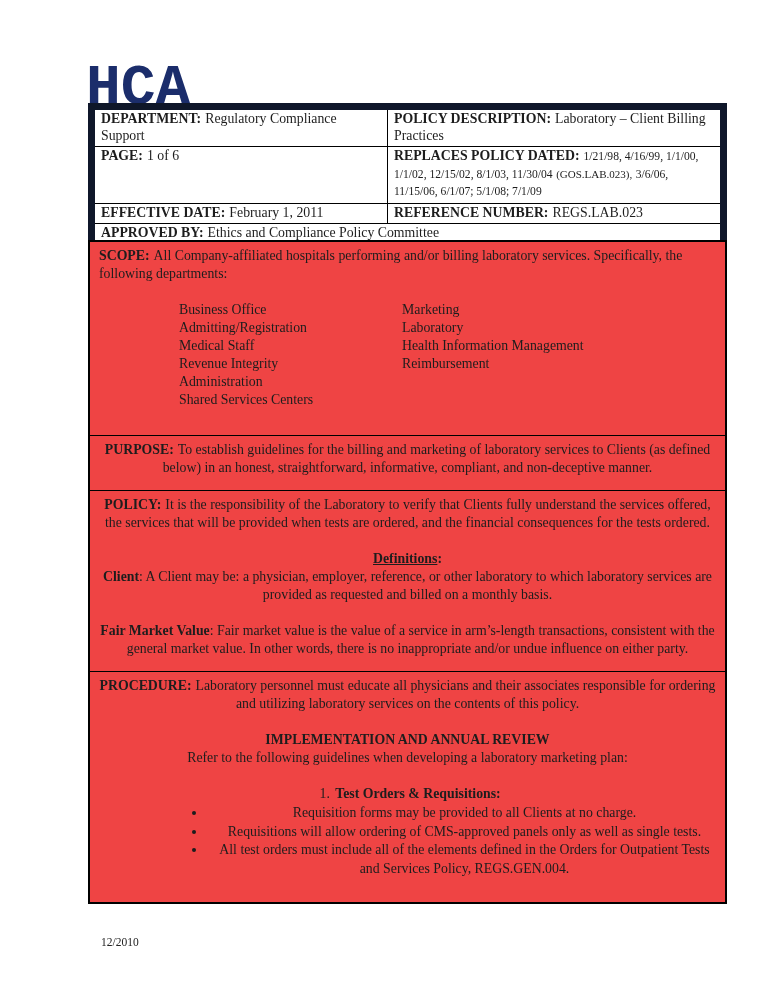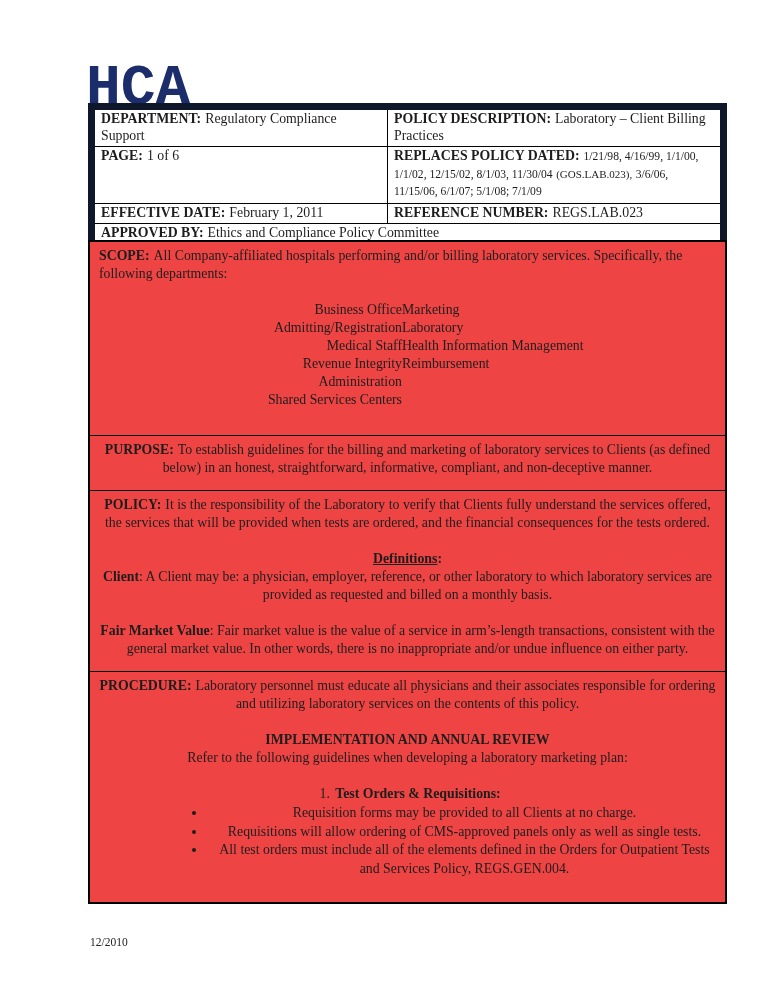--- a/index.html
+++ b/index.html
@@ -32,29 +32,29 @@
   
   .box {
     position:absolute; left:88px; top:240px; width:639px;
     min-height:664px; border:2px solid #000; background:#ef4444;
   }
   .sec { padding:5px 9px 13px; font-size:13.8px; line-height:18px; }
   .sec + .sec { border-top:1.5px solid #000;text-align:center; }
   .sec-scope { padding-bottom:26px; }
   .depts { display:flex; margin-top:18px; padding-left:80px; }
   .dcol  { list-style:none; }
-  .dcol-1 { width:223px;text-align:right; }
+  .dcol-1 { width:223px; }
   .dcol li { line-height:18px; }
   .gap { margin-top:18px; }
   .numitem { margin-top:18px; }
   .num { display:inline-block; width:21px; }
   .bullets { margin-top:1px; padding-left:96px; }
   .bullets li { line-height:18.5px; padding-left:6px;margin-left:12px; }
   .footer {
-    position:absolute; left:90px; top:936px; font-size:11.5px; color:#222;
+    position:absolute; left:101px; top:936px; font-size:11.5px; color:#222;
   }
 </style>
 </head>
 <body>
 
 <div class="page">
 
   <div class="logo">HCA</div>
 
   <table class="hdr-table">

